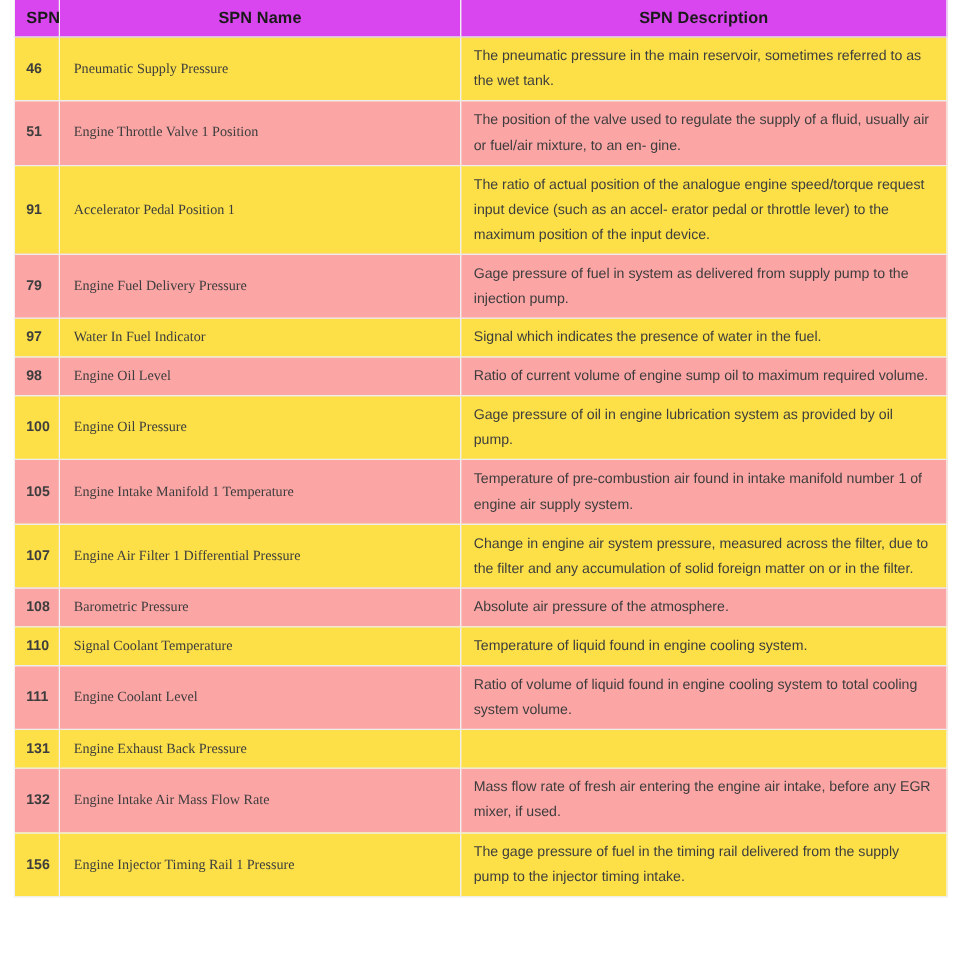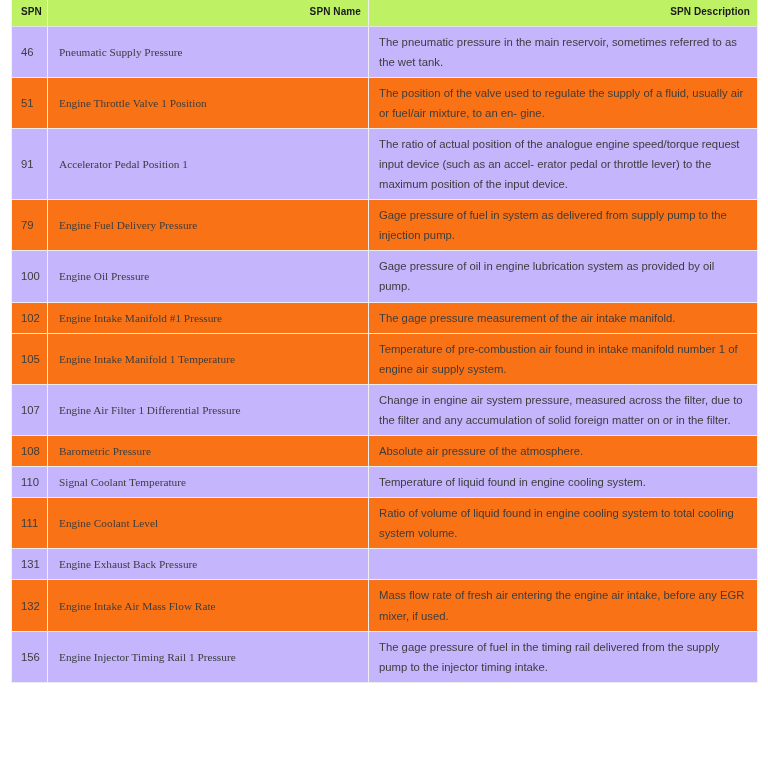--- a/index.html
+++ b/index.html
@@ -33,28 +33,28 @@
     border-collapse: collapse;
     table-layout: fixed;
     background: #ffffff;
   }
 
   col.col-spn   { width: 36px;  }
   col.col-name  { width: 321px; }
   col.col-desc  { width: 389px; }
 
   thead th {
-    font-size: 10px;
+    font-size: 13px;
     font-weight: bold;
     color: #1a1a1a;
-    text-align: right;
+    text-align: center;
     padding: 6px 7px 7px 7px;
     border-bottom: 1px solid #e2e2e2;
     border-right: 1px solid #eeeeee;
-    background: #bef264;
+    background: #d946ef;
     vertical-align: middle;
     line-height: 1.25;
     letter-spacing: 0.1px;
   }
   thead th:last-child { border-right: none; }
   thead th.th-spn { padding-left: 9px; }
 
   tbody td {
     font-size: 11.3px;
     color: #3d3d3d;
@@ -66,35 +66,36 @@
     word-wrap: break-word;
     overflow-wrap: break-word;
   }
   tbody td:last-child { border-right: none; }
 
   tbody td.cell-spn {
     padding-left: 9px;
     padding-right: 4px;
     white-space: nowrap;
     color: #3d3d3d;
+    font-weight: bold;
   }
   tbody td.cell-name {
     padding-left: 11px;
     font-family: Liberation Serif, serif;
   }
   tbody td.cell-desc {
     padding-left: 10px;
     padding-right: 12px;
   }
 
   tbody tr.row-alt td {
-    background: #c4b5fd;
+    background: #fde047;
   }
   tbody tr.row-plain td {
-    background: #f97316;
+    background: #fca5a5;
   }
 
   
   table.spn-table tbody tr td.cell-spn {
     border-left: 1px solid #f2f2f2;
   }
   table.spn-table tbody tr td.cell-desc {
     border-right: 1px solid #f2f2f2;
   }
   table.spn-table thead tr th.th-spn {
@@ -137,30 +138,35 @@
           <td class="cell-spn">91</td>
           <td class="cell-name">Accelerator Pedal Position 1</td>
           <td class="cell-desc">The ratio of actual position of the analogue engine speed/torque request input device (such as an accel- erator pedal or throttle lever) to the maximum position of the input device.</td>
         </tr>
         <tr class="row-plain">
           <td class="cell-spn">79</td>
           <td class="cell-name">Engine Fuel Delivery Pressure</td>
           <td class="cell-desc">Gage pressure of fuel in system as delivered from supply pump to the injection pump.</td>
         </tr>
         <tr class="row-alt">
+          <td class="cell-spn">97</td>
+          <td class="cell-name">Water In Fuel Indicator</td>
+          <td class="cell-desc">Signal which indicates the presence of water in the fuel.</td>
+        </tr>
+        <tr class="row-plain">
+          <td class="cell-spn">98</td>
+          <td class="cell-name">Engine Oil Level</td>
+          <td class="cell-desc">Ratio of current volume of engine sump oil to maximum required volume.</td>
+        </tr>
+        <tr class="row-alt">
           <td class="cell-spn">100</td>
           <td class="cell-name">Engine Oil Pressure</td>
           <td class="cell-desc">Gage pressure of oil in engine lubrication system as provided by oil pump.</td>
         </tr>
         <tr class="row-plain">
-          <td class="cell-spn">102</td>
-          <td class="cell-name">Engine Intake Manifold #1 Pressure</td>
-          <td class="cell-desc">The gage pressure measurement of the air intake manifold.</td>
-        </tr>
-        <tr class="row-plain">
           <td class="cell-spn">105</td>
           <td class="cell-name">Engine Intake Manifold 1 Temperature</td>
           <td class="cell-desc">Temperature of pre-combustion air found in intake manifold number 1 of engine air supply system.</td>
         </tr>
         <tr class="row-alt">
           <td class="cell-spn">107</td>
           <td class="cell-name">Engine Air Filter 1 Differential Pressure</td>
           <td class="cell-desc">Change in engine air system pressure, measured across the filter, due to the filter and any accumulation of solid foreign matter on or in the filter.</td>
         </tr>
         <tr class="row-plain">

